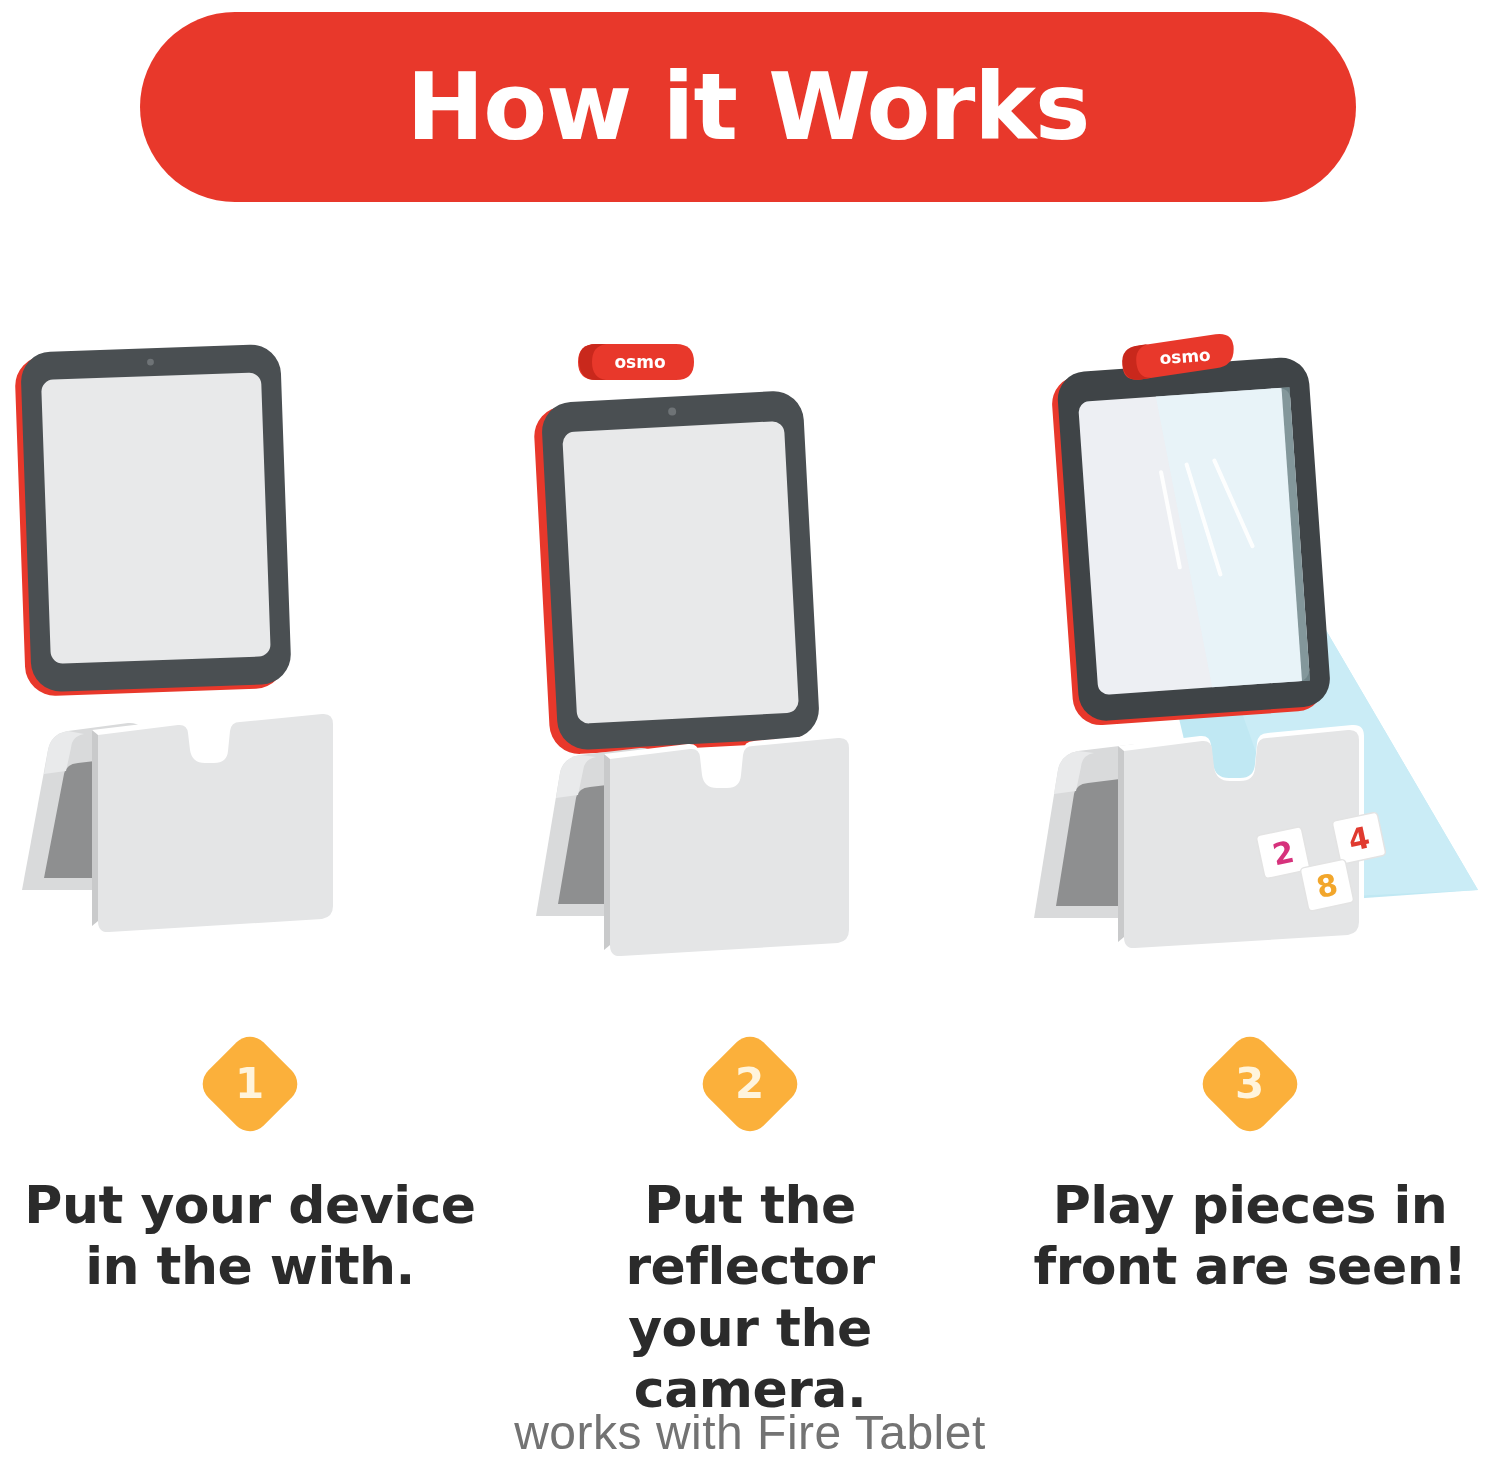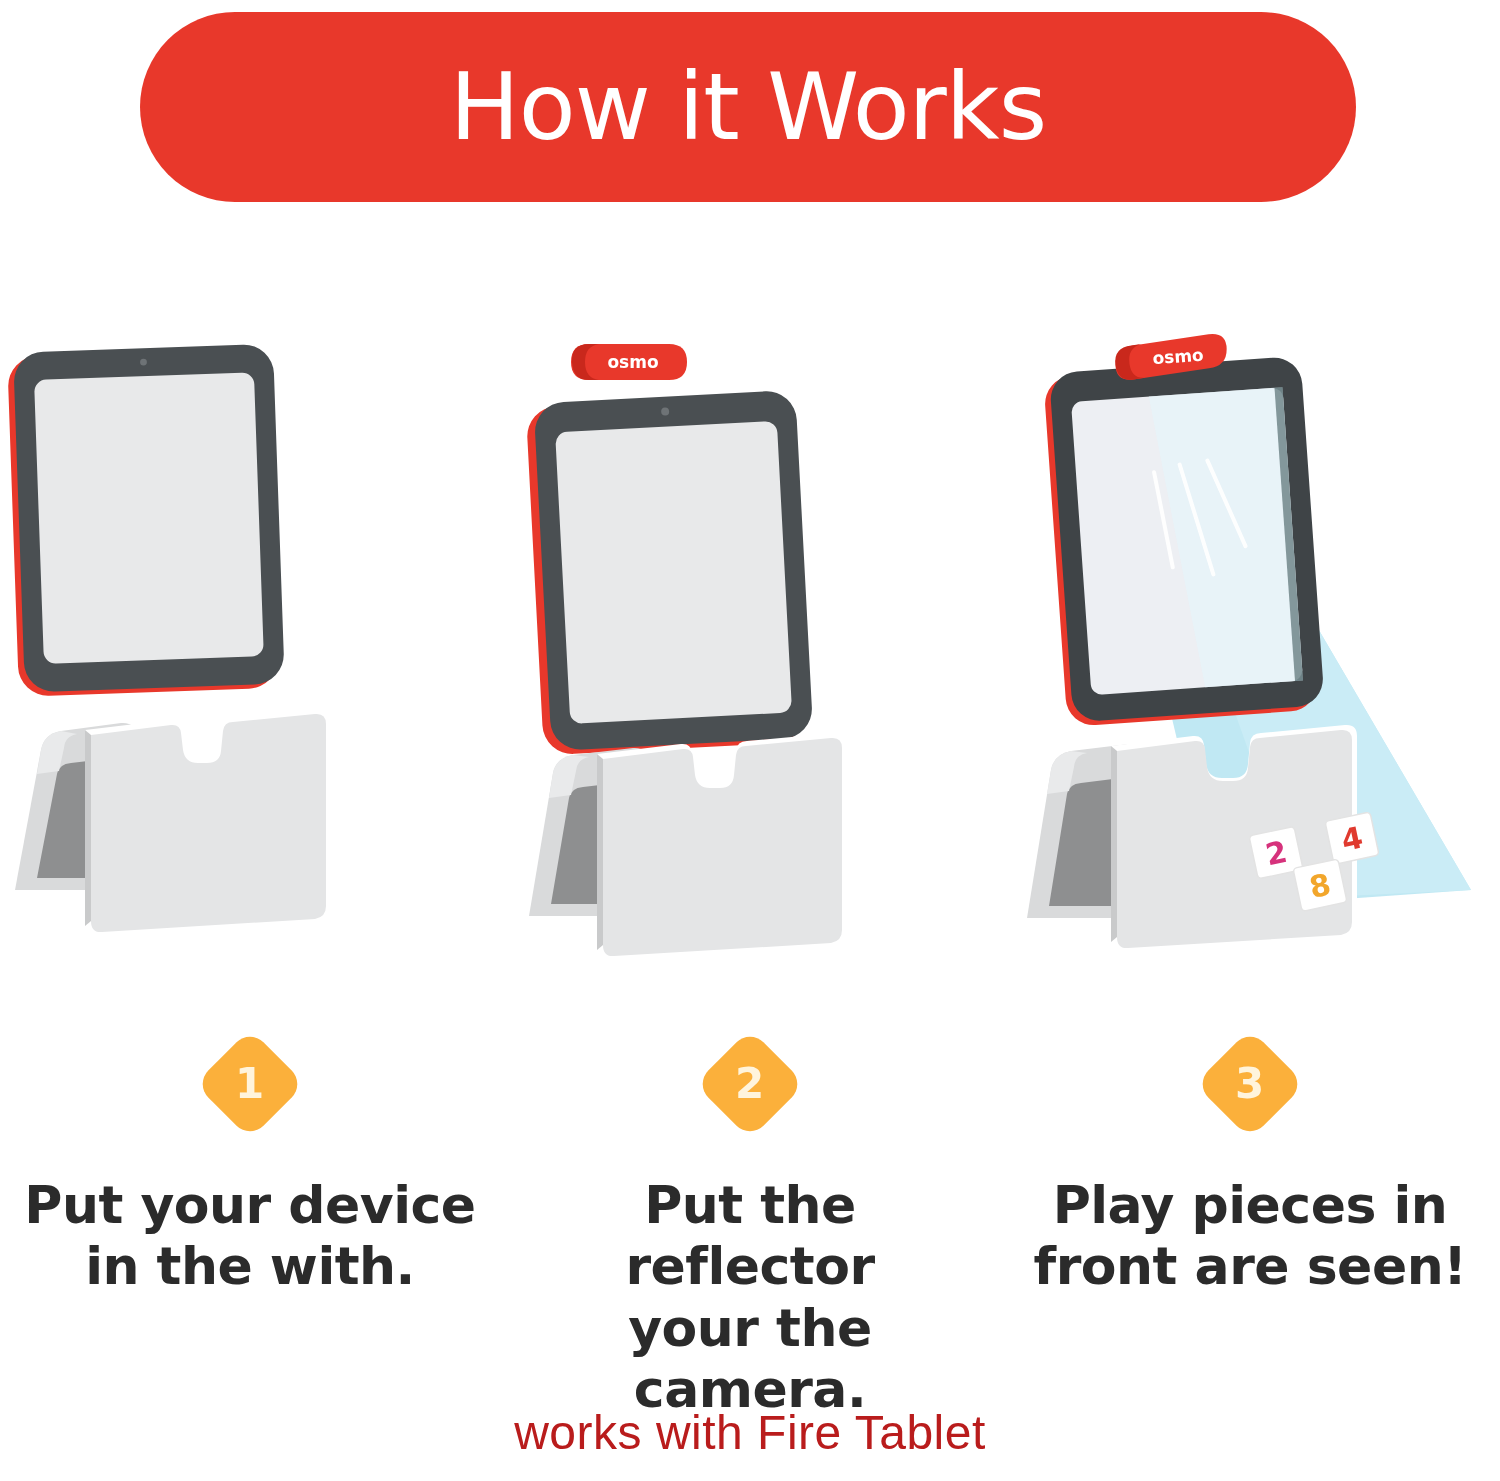--- a/index.html
+++ b/index.html
@@ -17,33 +17,33 @@
     left:140px; top:12px;
     width:1216px; height:190px;
     background:#E8382B;
     border-radius:95px;
     display:flex; align-items:center; justify-content:center;
   }
   .banner-title {
     color:#ffffff;
     font-family:"DejaVu Sans", sans-serif;
     font-size:93px;
-    font-weight:normal;
+    font-weight:bold;
     letter-spacing:-1px;
     line-height:1;
   }
 
   
   .cols {
     position:absolute; left:0; top:330px; width:1500px; height:1040px;
     display:flex;
   }
   .col { position:relative; width:500px; height:1040px; }
 
-  .art { position:absolute; left:1px; top:0; width:500px; height:640px; }
+  .art { position:absolute; left:8px; top:0; width:500px; height:640px; }
   .art svg { display:block; width:500px; height:640px; }
 
   
   .badge-wrap {
     position:absolute; left:0; top:715px; width:500px;
     display:flex; justify-content:center;
   }
   .badge {
     width:78px; height:78px;
     background:#FBB03B;
@@ -68,21 +68,21 @@
     line-height:1.18;
     letter-spacing:-0.5px;
     padding:0 14px;
   }
   .caption .l2 { display:block; }
 
   
   .footer {
     position:absolute; left:0; top:1405px; width:1500px;
     text-align:center;
-    color:#b91c1c;
+    color:#737373;
     font-family:"Liberation Sans", sans-serif;
     font-size:48px;
     font-weight:300;
     letter-spacing:0.5px;
   }
 </style>
 </head>
 <body>
 
 <div class="page">

